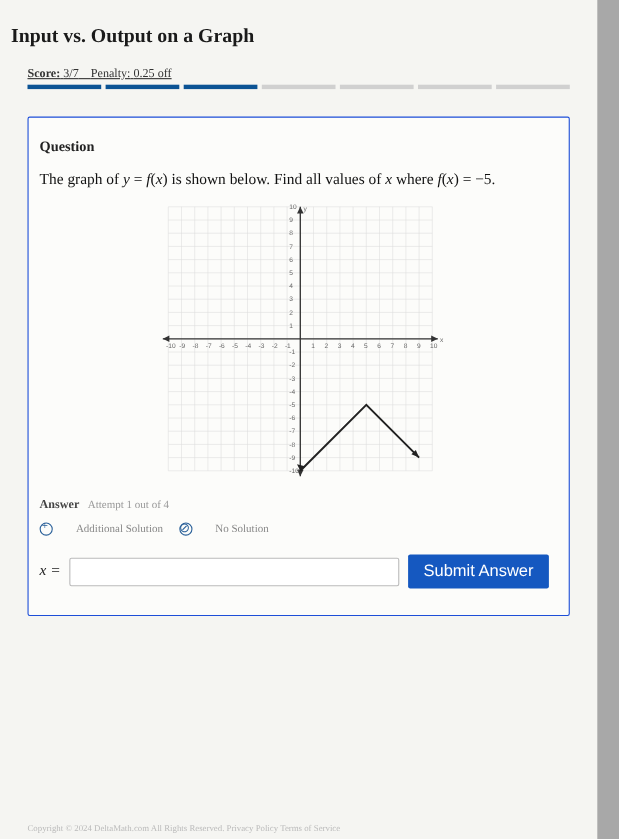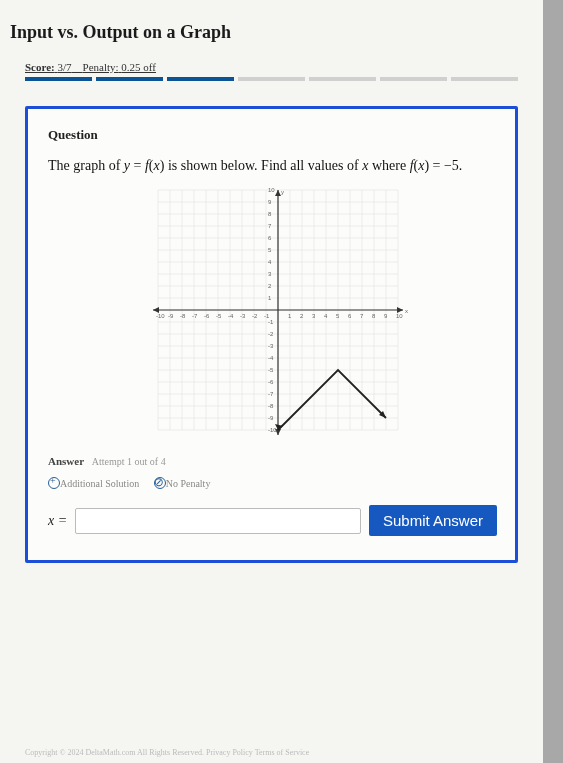--- a/index.html
+++ b/index.html
@@ -41,23 +41,23 @@
 }
 .bar {
   flex: 1;
   height: 4px;
   background: #d0d0d0;
 }
 .bar.active { background: #0b5394; }
 .card {
   margin: 25px 25px 0 25px;
   background: #fcfcfa;
-  border: 3px solid #1d4ed8;
+  border: 1px solid #1d4ed8;
   border-radius: 2px;
-  padding: 18px 18px 24px 20px;
+  padding: 18px 18px 24px 10px;
 }
 .q-head {
   font-weight: bold;
   font-size: 13px;
   color: #222;
   margin-bottom: 15px;
 }
 .q-text {
   font-size: 14px;
   color: #111;
@@ -78,21 +78,21 @@
 .answer-row b { font-weight: bold; margin-right: 5px;}
 .answer-row .att { color: #999; font-size: 10px;}
 .btn-row {
   margin-top: 10px;
   font-size: 10px;
   color: #888;
 }
 .icon-btn {
   display: inline-flex;
   align-items: center;
-  gap: 0;
+  gap: 21px;
   margin-right: 12px;
   color: #888;
   cursor: pointer;
 }
 .circ-icon {
   display: inline-block;
   width: 10px;
   height: 10px;
   border: 1px solid #2a6099;
   border-radius: 50%;
@@ -296,21 +296,21 @@
       <span class="att">Attempt 1 out of 4</span>
     </div>
 
     <div class="btn-row">
       <span class="icon-btn">
         <span class="circ-icon plus"></span>
         <span>Additional Solution</span>
       </span>
       <span class="icon-btn">
         <span class="circ-icon slash"></span>
-        <span>No Penalty</span>
+        <span>No Solution</span>
       </span>
     </div>
 
     <div class="input-row">
       <span class="x-eq">x =</span>
       <input class="answer-input" type="text" placeholder="" style="">
       <button class="submit">Submit Answer</button>
     </div>
   </div>
 

